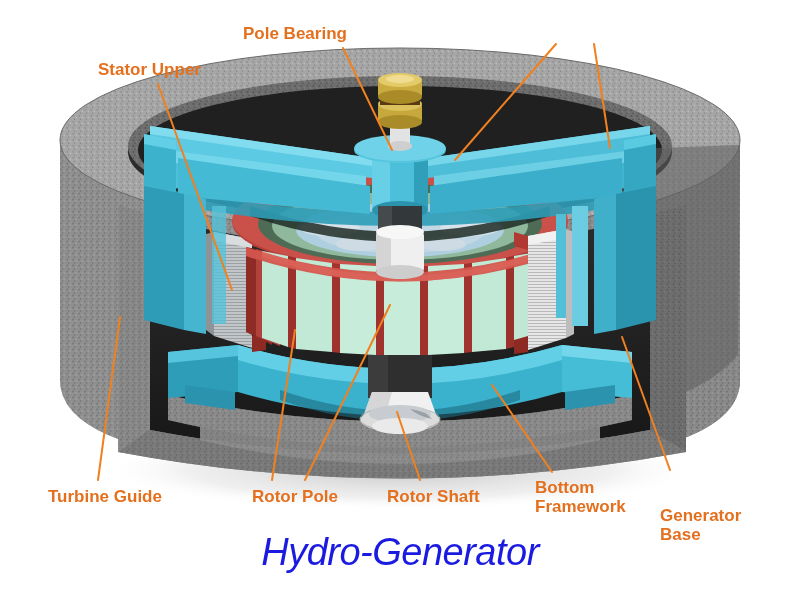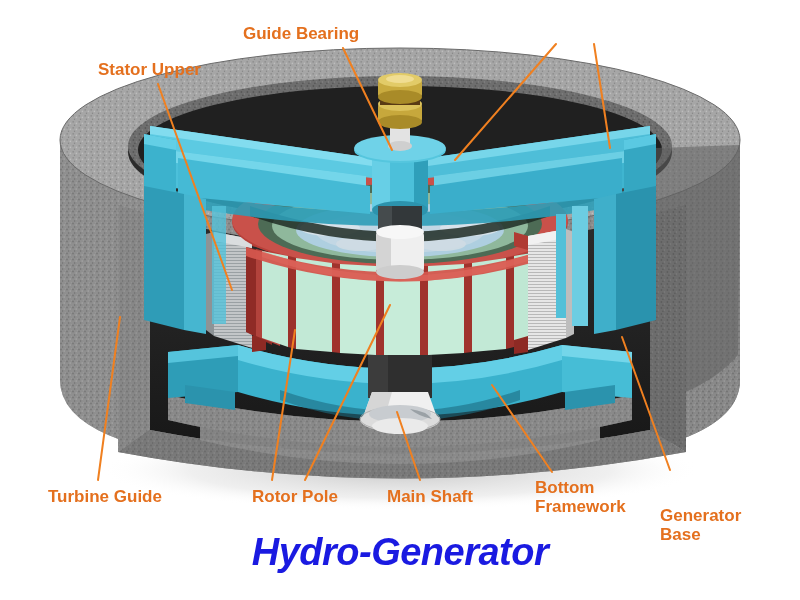--- a/index.html
+++ b/index.html
@@ -37,21 +37,21 @@
     user-select: none;
   }
   #diagram-title {
     position: absolute;
     left: 0;
     top: 531px;
     width: 800px;
     text-align: center;
     color: #1A1AE1;
     font-family: "Liberation Sans", sans-serif;
-    font-weight: bold;
+    font-weight: normal;
     font-style: italic;
     font-size: 38px;
     letter-spacing: -0.5px;
     user-select: none;
   }
 </style>
 </head>
 <body>
 
 <div id="stage">
@@ -332,28 +332,28 @@
         <line x1="272" y1="480" x2="295" y2="330" stroke="#F08020"></line>
         <line x1="305" y1="480" x2="390" y2="305" stroke="#F08020"></line>
         <line x1="420" y1="480" x2="397" y2="412" stroke="#F08020"></line>
         <line x1="552" y1="472" x2="492" y2="385" stroke="#F08020"></line>
         <line x1="670" y1="470" x2="622" y2="337" stroke="#F08020"></line>
       </g>
   </svg>
 
   <div class="callout-label" style="left:98px; top:60px;">Stator Upper</div>
 
-  <div class="callout-label" style="left:243px; top:24px;">Guide Bearing</div>
+  <div class="callout-label" style="left:243px; top:24px;">Pole Bearing</div>
 
 
   <div class="callout-label" style="left:48px; top:487px;">Turbine Guide</div>
 
   <div class="callout-label" style="left:252px; top:487px;">Rotor Pole</div>
 
-  <div class="callout-label" style="left:387px; top:487px;">Main Shaft</div>
+  <div class="callout-label" style="left:387px; top:487px;">Rotor Shaft</div>
 
   <div class="callout-label" style="left:535px; top:478px;">Bottom
 Framework</div>
 
   <div class="callout-label" style="left:660px; top:478px;margin-top:28px;">Generator
 Base</div>
 
   <div id="diagram-title">Hydro-Generator</div>
 
 </div>

